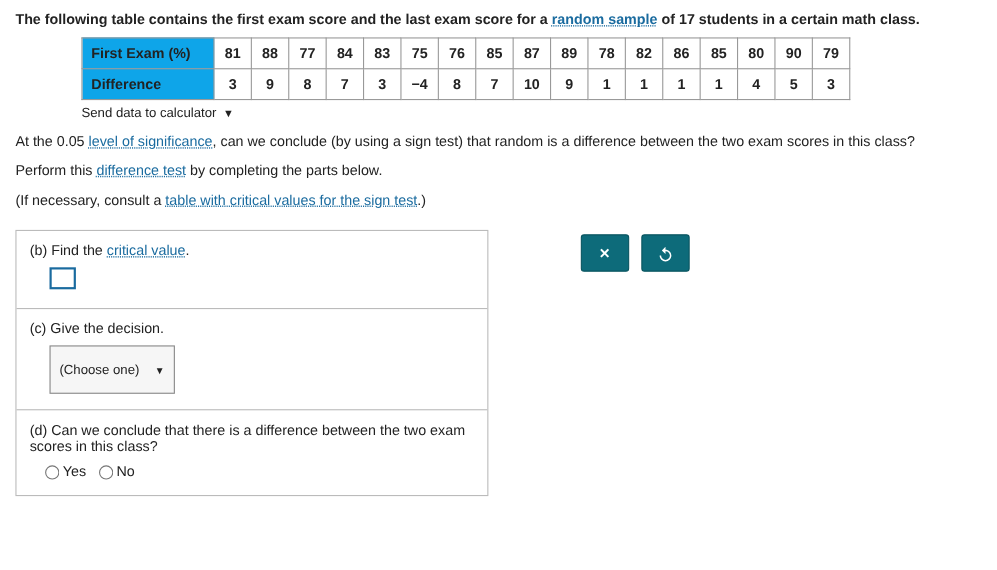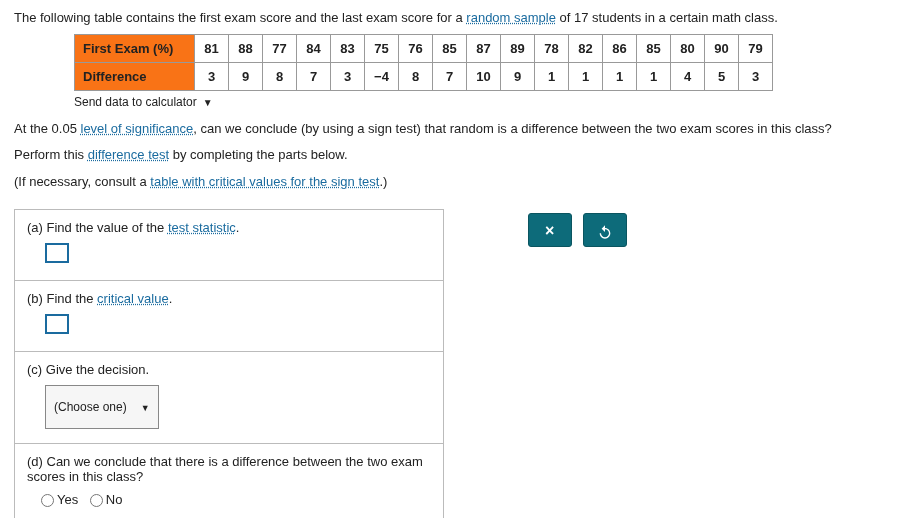--- a/index.html
+++ b/index.html
@@ -5,38 +5,38 @@
   * { box-sizing: border-box; margin: 0; padding: 0; }
   body {
     font-family: Arial, Helvetica, sans-serif;
     font-size: 13px;
     color: #222;
     background: #fff;
     padding: 8px 14px;
     width: 906px;
   }
   .link { color: #1a6b9f; text-decoration: underline dotted; cursor: text; }
-  .intro { line-height: 1.5; }
+  .intro { line-height: 1.5; font-weight: bold; }
   .data-table {
     border-collapse: collapse;
     margin: 6px 0 2px 60px;
   }
   .data-table td, .data-table th {
     border: 1px solid #999;
     padding: 6px 8px;
     text-align: center;
     min-width: 34px;
     font-size: 13px;
     background:#fff;
     font-weight:bold;
   }
   .data-table th {
     text-align: left;
     font-weight: bold;
-    background: #f97316;
+    background: #0ea5e9;
     min-width: 120px;
   }
   .send-row {
     margin: 4px 0 10px 60px;
     font-size: 12px;
   }
   .send-row .caret { font-size:10px; margin-left:6px;}
   .para { margin: 6px 0; line-height: 1.6; }
   .answer-panel {
     border: 1px solid #bbb;
@@ -154,26 +154,20 @@
 <p class="para">
   <span>Perform this </span><span class="link">difference test</span><span> by completing the parts below.</span>
 </p>
 <p class="para">
   <span>(If necessary, consult a </span><span class="link">table with critical values for the sign test</span><span>.)</span>
 </p>
 
 <div>
   <div class="answer-panel">
 
-    <div class="answer-section">
-      <div class="part-text">
-        <span>(a) Find the value of the </span><span class="link">test statistic</span><span>.</span>
-      </div>
-      <span class="small-input indent"></span>
-    </div>
 
     <div class="answer-section">
       <div class="part-text">
         <span>(b) Find the </span><span class="link">critical value</span><span>.</span>
       </div>
       <span class="small-input indent"></span>
     </div>
 
     <div class="answer-section">
       <div class="part-text">(c) Give the decision.</div>

